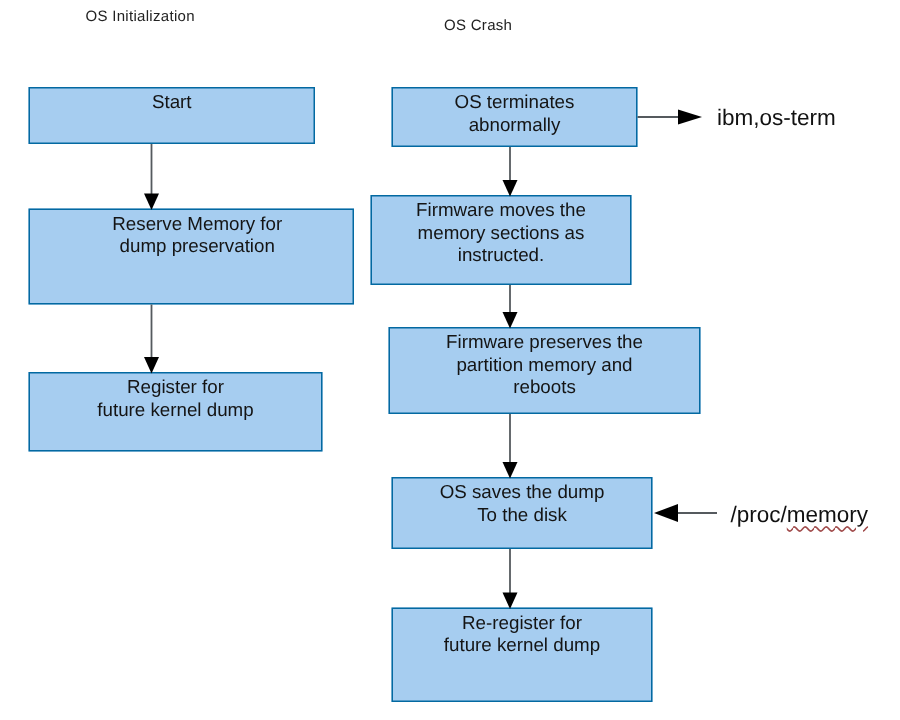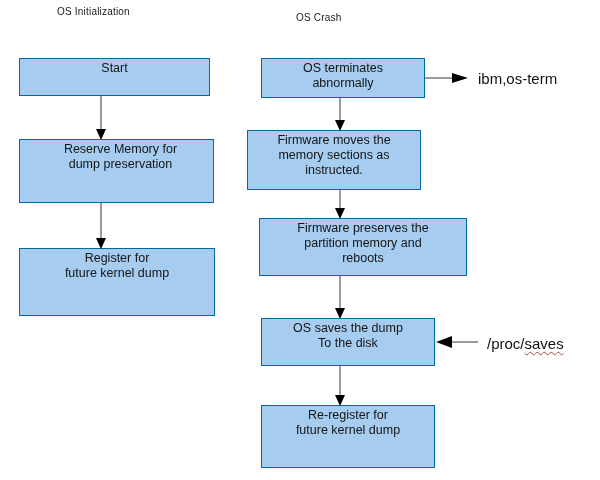--- a/index.html
+++ b/index.html
@@ -80,26 +80,26 @@
 
 <div id="canvas">
 
   <div class="col-title" id="title-left">OS Initialization</div>
   <div class="col-title" id="title-right">OS Crash</div>
 
   <div class="proc-box" style="left:19px; top:58px; width:191px; height:38px;">
     <span class="txt">Start</span>
   </div>
 
-  <div class="proc-box" style="left:19px; top:139px; width:195px; height:64px;padding-left:12px;">
+  <div class="proc-box" style="left:19px; top:139px; width:217px; height:64px;padding-left:12px;">
     <span class="txt">Reserve Memory for
 dump preservation</span>
   </div>
 
-  <div class="proc-box" style="left:19px; top:248px; width:196px; height:68px;">
+  <div class="proc-box" style="left:19px; top:248px; width:196px; height:53px;">
     <span class="txt">Register for
 future kernel dump</span>
   </div>
 
   <div class="proc-box" style="left:261px; top:58px; width:164px; height:40px;">
     <span class="txt">OS terminates
 abnormally</span>
   </div>
 
   <div class="proc-box" style="left:247px; top:130px; width:174px; height:60px;">
@@ -119,21 +119,21 @@
 To the disk</span>
   </div>
 
   <div class="proc-box" style="left:261px; top:405px; width:174px; height:63px;">
     <span class="txt">Re-register for
 future kernel dump</span>
   </div>
 
   <div class="side-label" id="label-ibm-os-term" style="left:478px; top:70px;">ibm,os-term</div>
 
-  <div class="side-label" id="label-proc-vmcore" style="left:487px; top:335px;"><span>/proc/</span><span class="squiggle">saves</span></div>
+  <div class="side-label" id="label-proc-vmcore" style="left:487px; top:335px;"><span>/proc/</span><span class="squiggle">memory</span></div>
 
   <svg id="arrows" viewBox="0 0 600 480">
 
     <g>
       <line x1="101" y1="96" x2="101" y2="130"></line>
       <polygon points="96,129 106,129 101,140"></polygon>
     </g>
 
     <g>
       <line x1="101" y1="203" x2="101" y2="239"></line>

